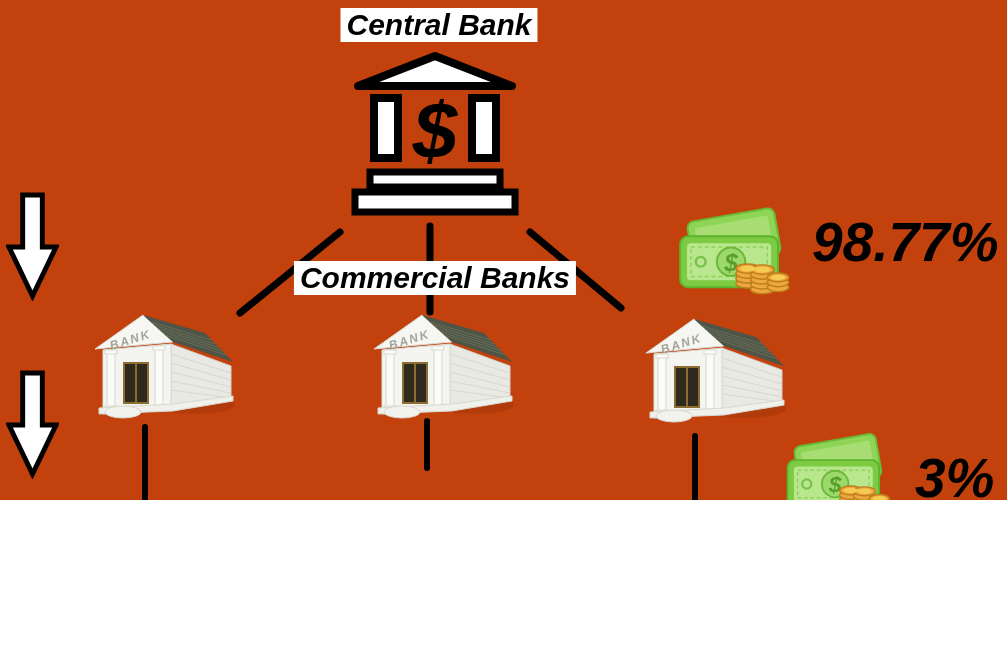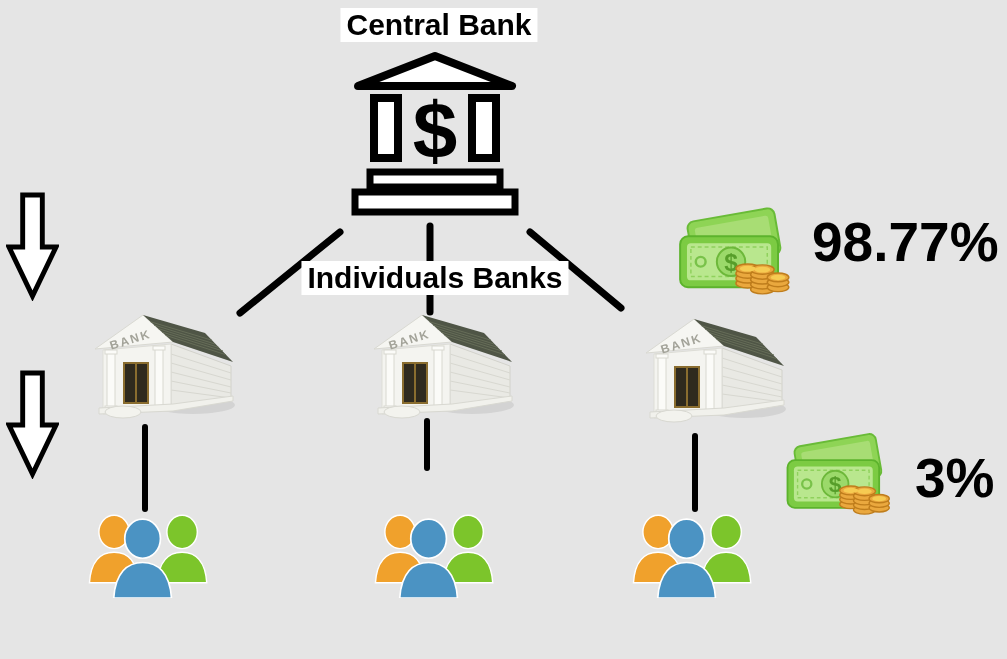--- a/index.html
+++ b/index.html
@@ -1,18 +1,18 @@
 <!DOCTYPE html>
 <html><head>
 <meta charset="utf-8">
 <style>
   html,body{margin:0;padding:0;background:#fff;}
   .canvas{
-    position:relative;width:1007px;height:659px;background:#e5e5e5;
-    font-family:"Liberation Sans", sans-serif;overflow:hidden;
+    position:relative;width:1007px;height:500px;background:#c2410c;
+    font-family:"Liberation Sans", sans-serif;overflow:hidden;font-style:italic;
   }
   .connectors{position:absolute;left:0;top:0;width:1007px;height:659px;z-index:1;}
   .lbl{
     position:absolute;z-index:3;background:#ffffff;color:#000;
     font-weight:bold;white-space:nowrap;line-height:1;padding:2px 6px;
     transform:translateX(-50%);
   }
   .lbl-title{font-size:30px;}
   .lbl-mid{font-size:30px;}
   .lbl-ind{font-size:29px;}
@@ -119,21 +119,21 @@
       <line x1="340" y1="232" x2="240" y2="313" stroke-width="7"></line>
       <line x1="430" y1="226" x2="430" y2="312" stroke-width="7"></line>
       <line x1="530" y1="232" x2="621" y2="308" stroke-width="7"></line>
       <line x1="145" y1="427" x2="145" y2="509" stroke-width="6"></line>
       <line x1="427" y1="421" x2="427" y2="468" stroke-width="6"></line>
       <line x1="695" y1="436" x2="695" y2="509" stroke-width="6"></line>
     </g>
   </svg>
 
   <div class="lbl lbl-title" style="left:439px;top:8px;">Central Bank</div>
-  <div class="lbl lbl-mid" style="left:435px;top:261px;">Individuals Banks</div>
+  <div class="lbl lbl-mid" style="left:435px;top:261px;">Commercial Banks</div>
 
   <div class="rate" style="left:812px;top:215px;">98.77%</div>
   <div class="rate" style="left:915px;top:451px;">3%</div>
 
   <svg class="icon" style="left:350px;top:48px;" width="170" height="170">
       <use href="#sym-cb"></use>
     </svg>
 
   <svg class="icon" style="left:93px;top:302px;" width="145" height="118">
       <use href="#sym-bank"></use>

